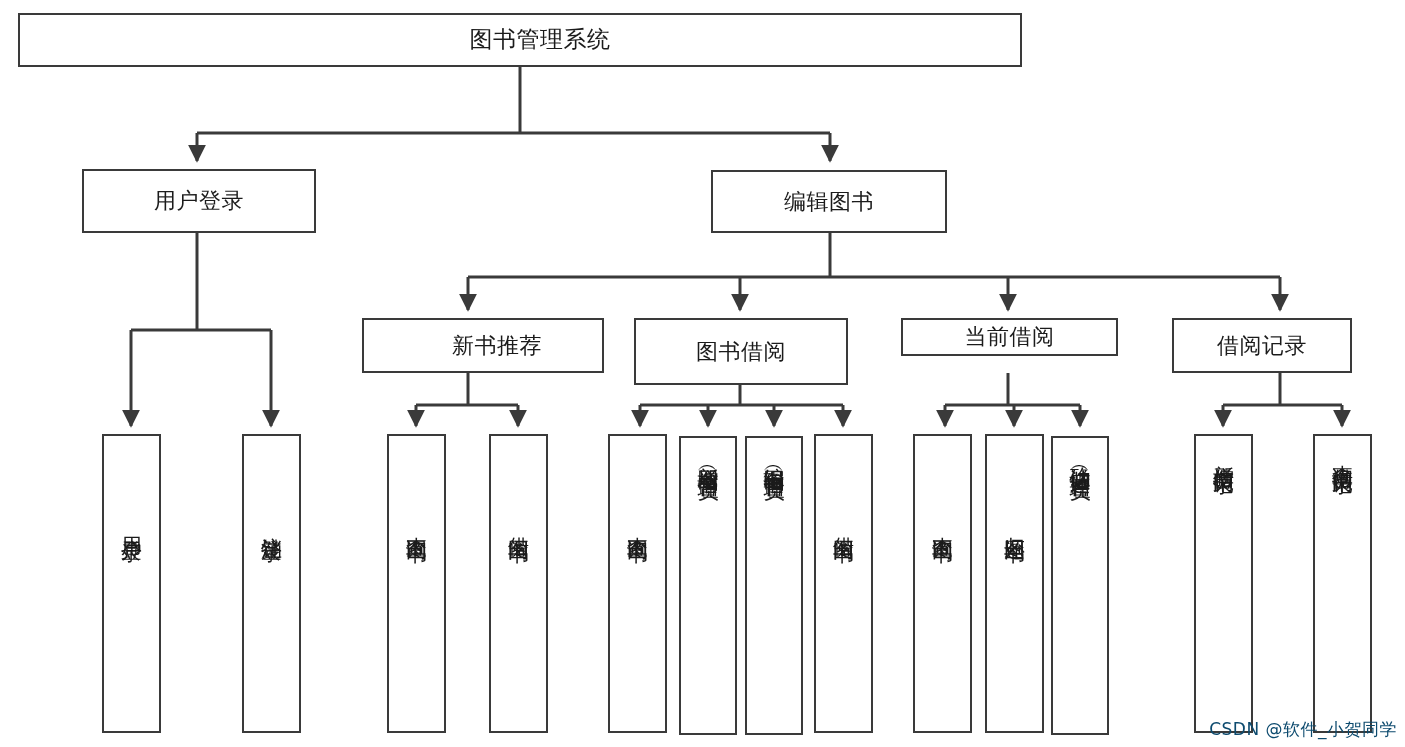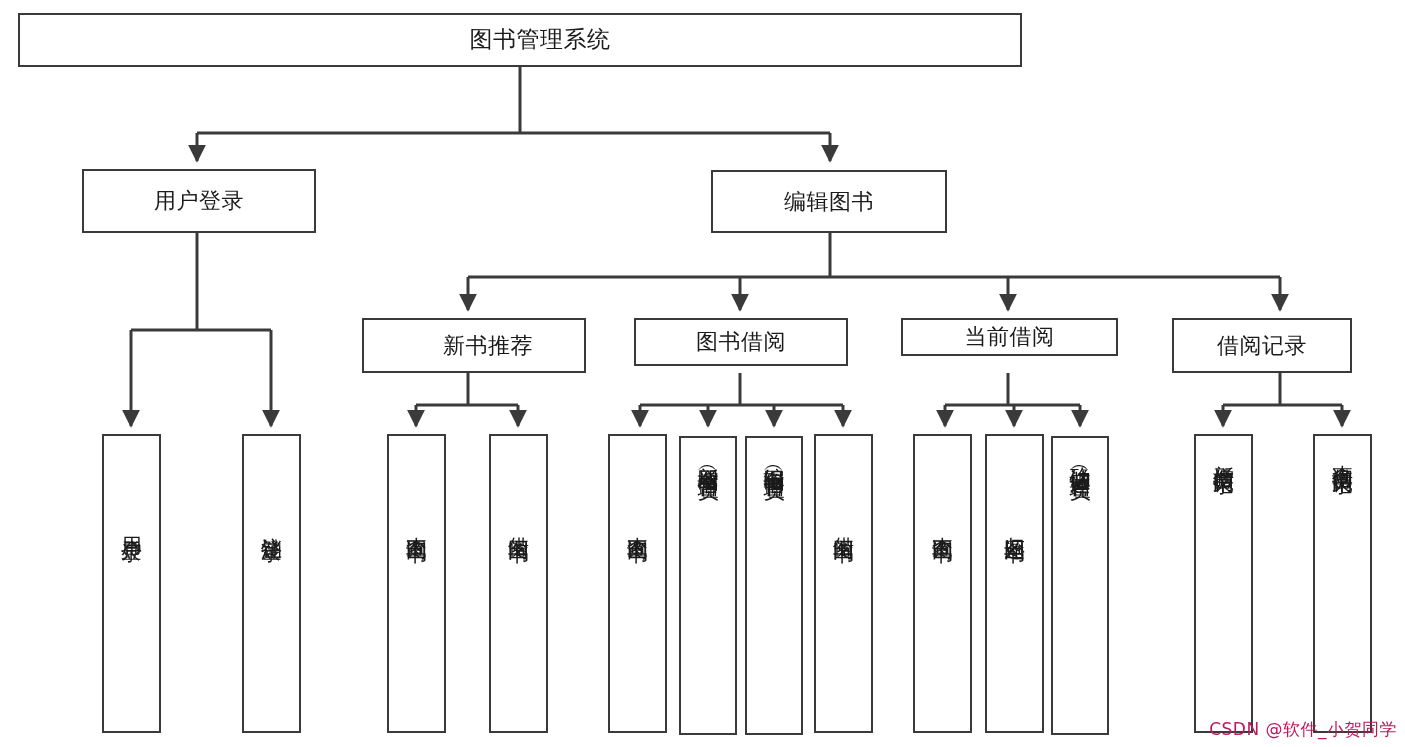--- a/index.html
+++ b/index.html
@@ -66,21 +66,21 @@
     margin-top: 78px;
   }
   .node.vertical.tall .label {
     margin-top: 6px;
   }
   .watermark {
     position: absolute;
     right: 8px;
     bottom: 6px;
     font-size: 17px;
-    color: #be185d;
+    color: #0c4a6e;
     letter-spacing: 0.5px;
     white-space: nowrap;
   }
 </style>
 </head>
 <body>
 
 <div id="diagram-root">
 
   <svg class="connectors" viewBox="0 0 1405 747" xmlns="http://www.w3.org/2000/svg">
@@ -140,24 +140,24 @@
     <span class="label">图书管理系统</span>
   </div>
 
   <div class="node horizontal" style="left:82px; top:169px; width:234px; height:64px;">
     <span class="label">用户登录</span>
   </div>
   <div class="node horizontal" style="left:711px; top:170px; width:236px; height:63px;">
     <span class="label">编辑图书</span>
   </div>
 
-  <div class="node horizontal" style="left:362px; top:318px; width:224px; height:55px;padding-left:28px;">
+  <div class="node horizontal" style="left:362px; top:318px; width:242px; height:55px;padding-left:28px;">
     <span class="label">新书推荐</span>
   </div>
-  <div class="node horizontal" style="left:634px; top:318px; width:214px; height:48px;">
+  <div class="node horizontal" style="left:634px; top:318px; width:214px; height:67px;">
     <span class="label">图书借阅</span>
   </div>
   <div class="node horizontal" style="left:901px; top:318px; width:217px; height:38px;">
     <span class="label">当前借阅</span>
   </div>
   <div class="node horizontal" style="left:1172px; top:318px; width:180px; height:55px;">
     <span class="label">借阅记录</span>
   </div>
 
   <div class="node vertical mid" style="left:102px; top:434px; width:59px; height:299px;">

